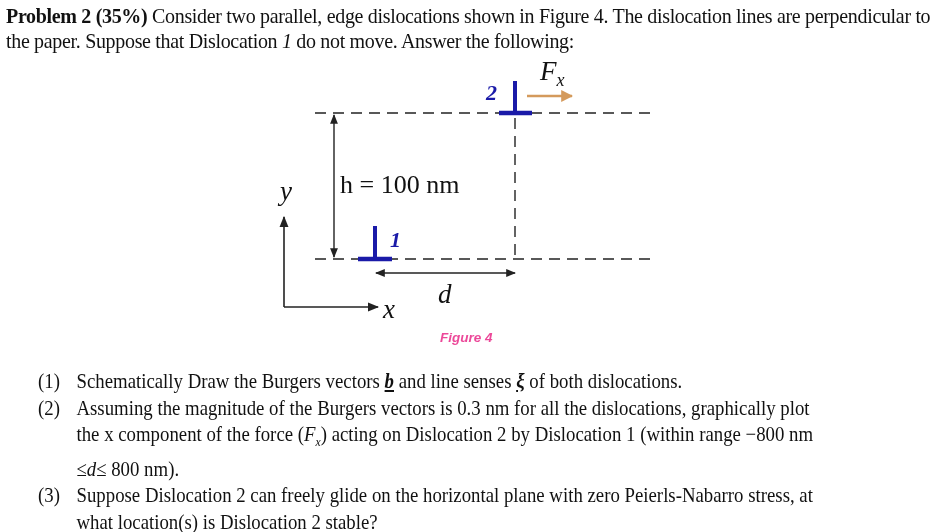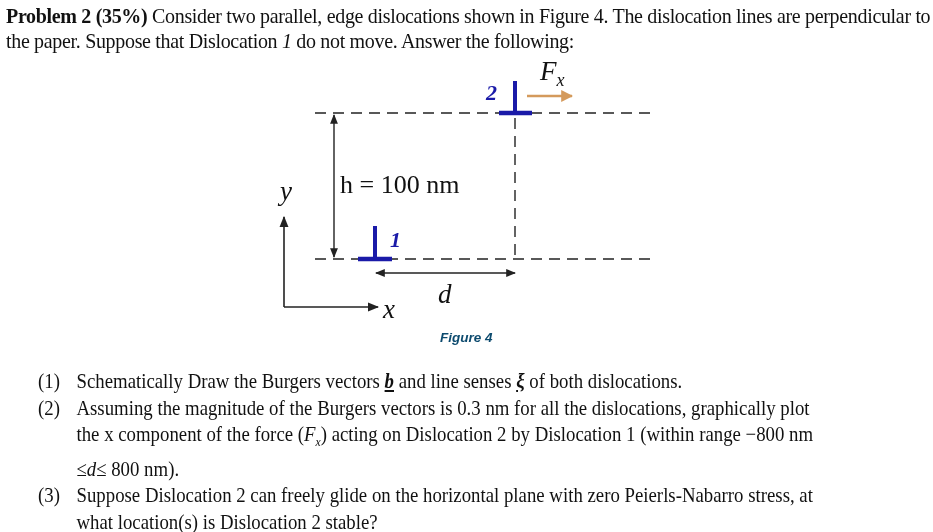--- a/index.html
+++ b/index.html
@@ -3,21 +3,21 @@
 <meta charset="utf-8">
 <style>
   html, body { margin:0; padding:0; background:#fff; }
   body { width:933px; height:532px; position:relative; overflow:hidden;
          font-family:"Liberation Serif", "DejaVu Serif", serif; color:#111; }
   .intro { position:absolute; left:6px; top:4px; width:925px; font-size:21.5px; line-height:25px;
            letter-spacing:-0.35px; transform:scaleX(0.93); transform-origin:left top; width:995px; }
   .intro b { font-weight:bold; }
   .fig { position:absolute; left:0; top:0; width:933px; height:360px; }
   .fig-caption { position:absolute; left:440px; top:330px; font-family:"Liberation Sans","DejaVu Sans",sans-serif;
-                 font-style:italic; font-weight:bold; font-size:13.5px; color:#0c4a6e; }
+                 font-style:italic; font-weight:bold; font-size:13.5px; color:#ec4899; }
   .qs { position:absolute; left:38px; top:368px; font-size:21px; line-height:26.5px;
         transform:scaleX(0.895); transform-origin:left top; width:1000px; }
   .q { display:flex; }
   .q .num { width:43px; flex:none; }
   .q .txt { width:945px; }
   .ul { text-decoration:underline; font-weight:bold; font-style:italic; }
   .it { font-style:italic; }
 </style>
 </head>
 <body>

